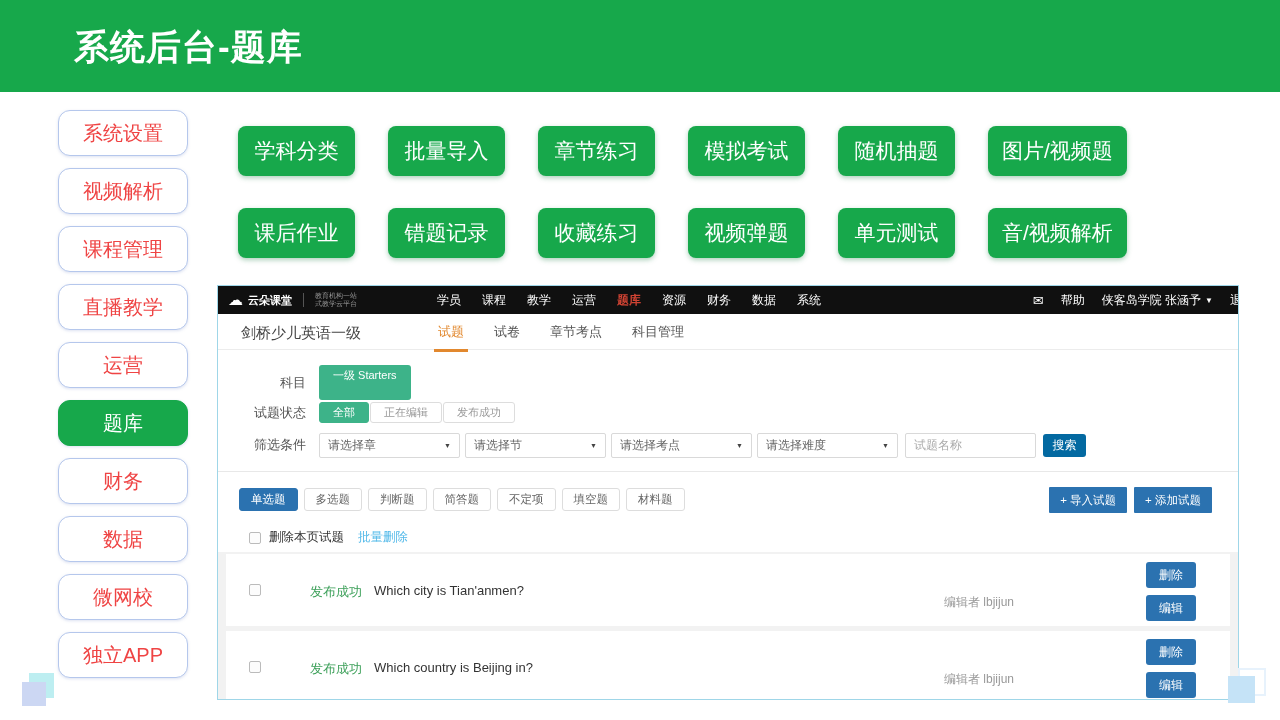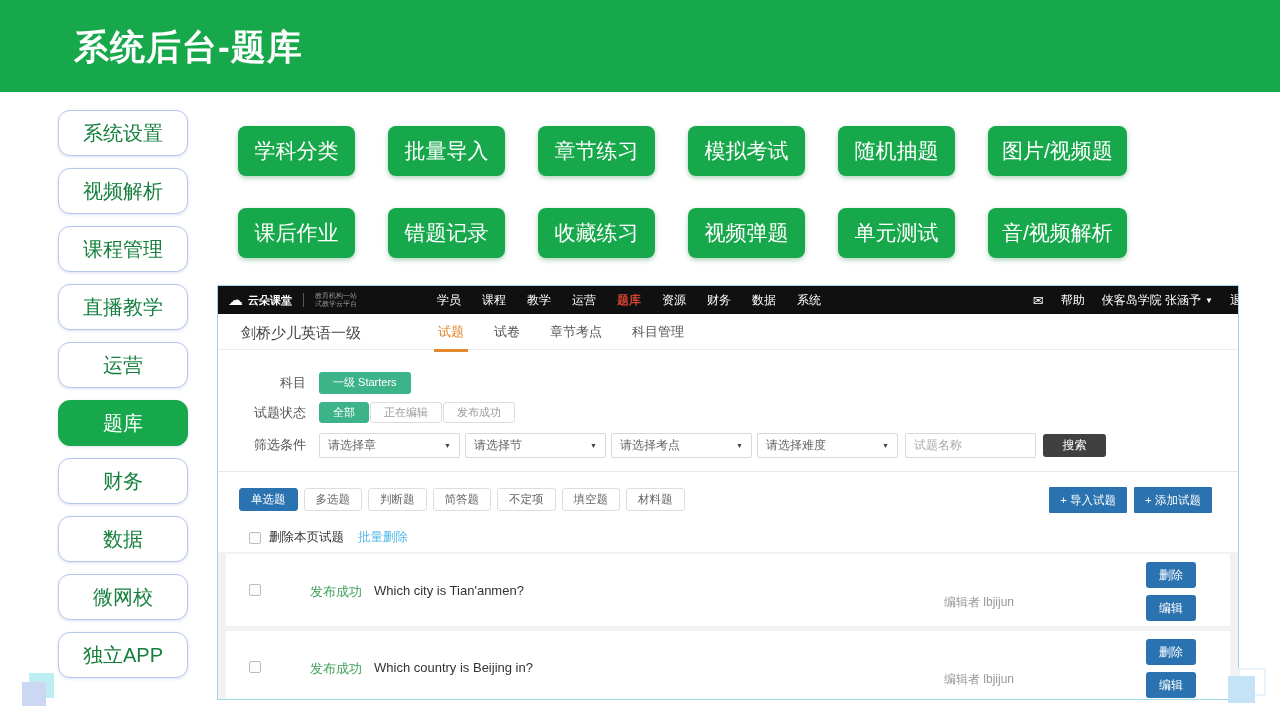--- a/index.html
+++ b/index.html
@@ -6,21 +6,21 @@
   body { background:#fff; }
   .stage { position:relative; width:1280px; height:720px; background:#fff; overflow:hidden;
            font-family:"Liberation Sans","DejaVu Sans",sans-serif; }
 
   
   .hdr { position:absolute; top:0; left:0; width:100%; height:92px; background:#17a84b; }
   .hdr h1 { padding:24px 0 0 74px; font-size:35px; color:#fff; font-weight:700; letter-spacing:1px; }
 
   
   .sidebar { position:absolute; left:58px; top:110px; width:130px; display:flex; flex-direction:column; gap:12px; }
-  .side-btn { height:46px; border:1px solid #b5c7ec; border-radius:12px; background:#fff; color:#15803d;
+  .side-btn { height:46px; border:1px solid #b5c7ec; border-radius:12px; background:#fff; color:#ef4444;
               font-size:20px; display:flex; align-items:center; justify-content:center; cursor:pointer;
               box-shadow:0 1px 3px rgba(120,140,200,.25); }
   .side-btn.active { background:#17a84b; color:#fff; border-color:#17a84b; }
 
   
   .features { position:absolute; left:238px; top:126px; display:flex; flex-direction:column; gap:32px; }
   .feat-row { display:flex; gap:33px; }
   .feat { height:50px; min-width:117px; padding:0 14px; background:#17a84b; color:#fff; font-size:21px;
           border-radius:8px; display:flex; align-items:center; justify-content:center; cursor:pointer;
           box-shadow:0 2px 5px rgba(20,120,60,.35); }
@@ -49,34 +49,34 @@
   .course-title { position:absolute; left:23px; top:10px; font-size:15px; color:#444; }
   .adm-tabs { position:absolute; left:220px; top:0; height:100%; display:flex; gap:30px; align-items:center;
               font-size:13px; color:#555; }
   .adm-tab { cursor:pointer; position:relative; }
   .adm-tab.active { color:#e2882e; }
   .adm-tab.active::after { content:""; position:absolute; left:-4px; right:-4px; bottom:-11px; height:3px; background:#e2882e; }
 
   .f-row { position:absolute; display:flex; align-items:center; left:32px; }
   .f-label { width:56px; text-align:right; font-size:13px; color:#555; margin-right:13px; flex:none; }
   .row-subject { top:86px; height:21px; }
-  .pill { background:#3db389; color:#fff; font-size:11px; padding:0 14px; height:22px; line-height:21px;
+  .pill { background:#3db389; color:#fff; font-size:11px; padding:0 14px; height:35px; line-height:21px;
           border-radius:3px; cursor:pointer; }
   .row-status { top:116px; height:21px; }
   .st-btn { height:21px; padding:0 13px; font-size:11px; border-radius:3px; margin-right:1px; display:flex;
             align-items:center; border:1px solid #ddd; color:#999; background:#fff; cursor:pointer; }
   .st-btn.active { background:#3db389; border-color:#3db389; color:#fff; }
   .row-cond { top:146px; height:26px; }
   .sel { width:141px; height:25px; border:1px solid #d9d9d9; border-radius:2px; display:flex; align-items:center;
          justify-content:space-between; padding:0 8px; font-size:12px; color:#666; margin-right:5px; background:#fff; cursor:pointer; }
   .sc { font-size:7px; color:#444; }
   .name-input { width:131px; height:25px; border:1px solid #d9d9d9; border-radius:2px; font-size:12px; color:#666;
                 padding:0 8px; margin:0 7px 0 2px; outline:none; }
   .name-input::placeholder { color:#aaa; }
-  .search-btn { width:63px; height:23px; background:#404040; color:#fff; font-size:12px; border:none;
+  .search-btn { width:43px; height:23px; background:#0369a1; color:#fff; font-size:12px; border:none;
                 border-radius:3px; cursor:pointer; }
 
   .adm-div { position:absolute; top:185px; left:0; width:100%; height:1px; background:#e8e8e8; }
 
   .qtypes { position:absolute; top:202px; left:21px; display:flex; gap:6px; }
   .qt { height:23px; padding:0 11px; font-size:11.5px; display:flex; align-items:center; border:1px solid #ddd;
         border-radius:3px; color:#666; background:#fff; cursor:pointer; }
   .qt.active { background:#2b72b0; border-color:#2b72b0; color:#fff; }
   .acts { position:absolute; top:201px; right:26px; display:flex; gap:7px; }
   .act { height:26px; padding:0 11px; background:#2b72b0; color:#fff; font-size:11.5px; border-radius:1px;

